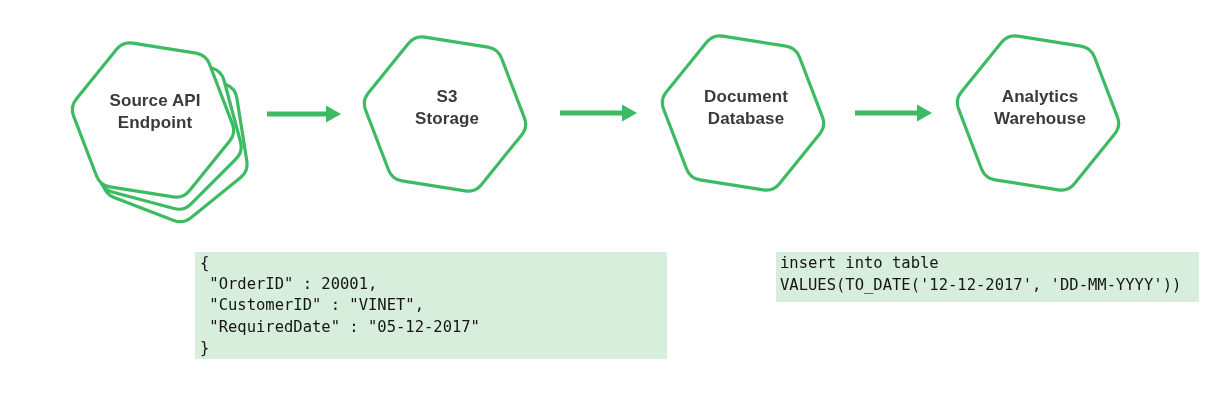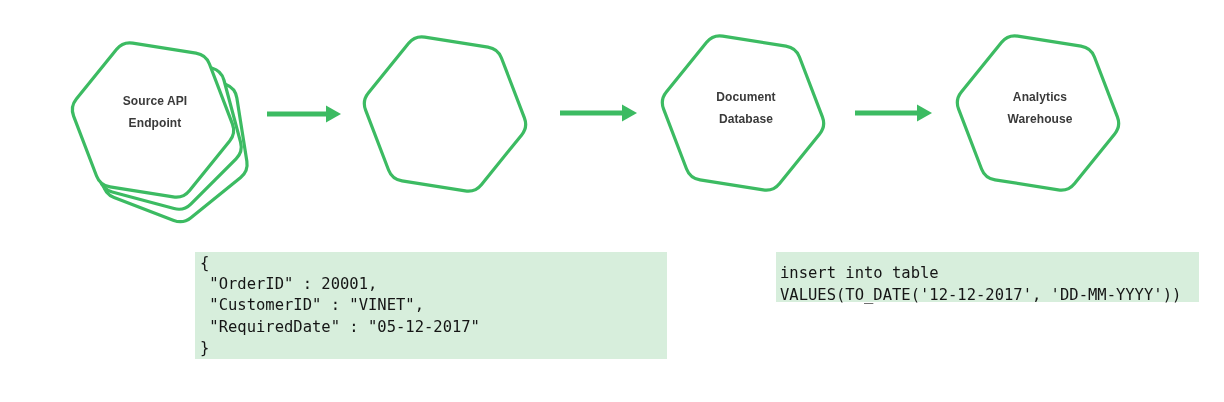--- a/index.html
+++ b/index.html
@@ -12,30 +12,30 @@
   #canvas{
     position:relative;width:1224px;height:402px;background:#ffffff;
     overflow:hidden;font-family:"Liberation Sans",sans-serif;
   }
   #diagram-svg{position:absolute;left:0;top:0;}
   .hex{fill:#ffffff;stroke:var(--accent);stroke-width:3.2;stroke-linejoin:round;}
   .arrow-shaft{stroke:var(--accent);stroke-width:5;}
   .arrow-head{fill:var(--accent);}
   .hex-label{
     position:absolute;width:220px;transform:translate(-50%,-50%);
-    text-align:center;font-weight:bold;font-size:12px;line-height:22px;
+    text-align:center;font-weight:bold;font-size:17px;line-height:22px;
     color:var(--label-text);white-space:pre-line;letter-spacing:0.1px;
   }
   .code-block{
     position:absolute;box-sizing:border-box;background:var(--code-bg);
     font-family:"DejaVu Sans Mono","Liberation Mono",monospace;
     font-size:15.5px;color:var(--code-text);white-space:pre;
   }
   #json-block{left:195px;top:252px;width:472px;height:107px;line-height:21.2px;padding:1px 0 0 5px;}
-  #sql-block{left:776px;top:252px;width:423px;height:50px;line-height:22px;padding:10px 0 0 4px;}
+  #sql-block{left:776px;top:252px;width:423px;height:50px;line-height:22px;padding:0 0 0 4px;}
   .b{font-weight:normal;}
 </style>
 </head>
 <body>
 
 <div id="canvas">
 
   <svg id="diagram-svg" width="1224" height="402" viewBox="0 0 1224 402">
     <defs>
       <path id="hex" d="M 79,-8.66 Q 84,0 79,8.66 L 47,64.09 Q 42,72.75 32,72.75
@@ -67,20 +67,22 @@
       <line class="arrow-shaft" x1="855" y1="113" x2="919" y2="113"></line>
       <path class="arrow-head" d="M 932,113 l -15,-8.5 l 0,17 z"></path>
     </g>
 
     <use href="#hex" class="hex" transform="translate(1038,113) rotate(9)"></use>
   </svg>
 
   <div class="hex-label" style="left:155px;top:112px">Source API
 Endpoint</div>
 
+  <div class="hex-label" style="left:447px;top:108px">S3
+Storage</div>
 
   <div class="hex-label" style="left:746px;top:108px">Document
 Database</div>
 
   <div class="hex-label" style="left:1040px;top:108px">Analytics
 Warehouse</div>
 
   <div id="json-block" class="code-block">{
  "OrderID" : 20001,
  "CustomerID" : "VINET",

